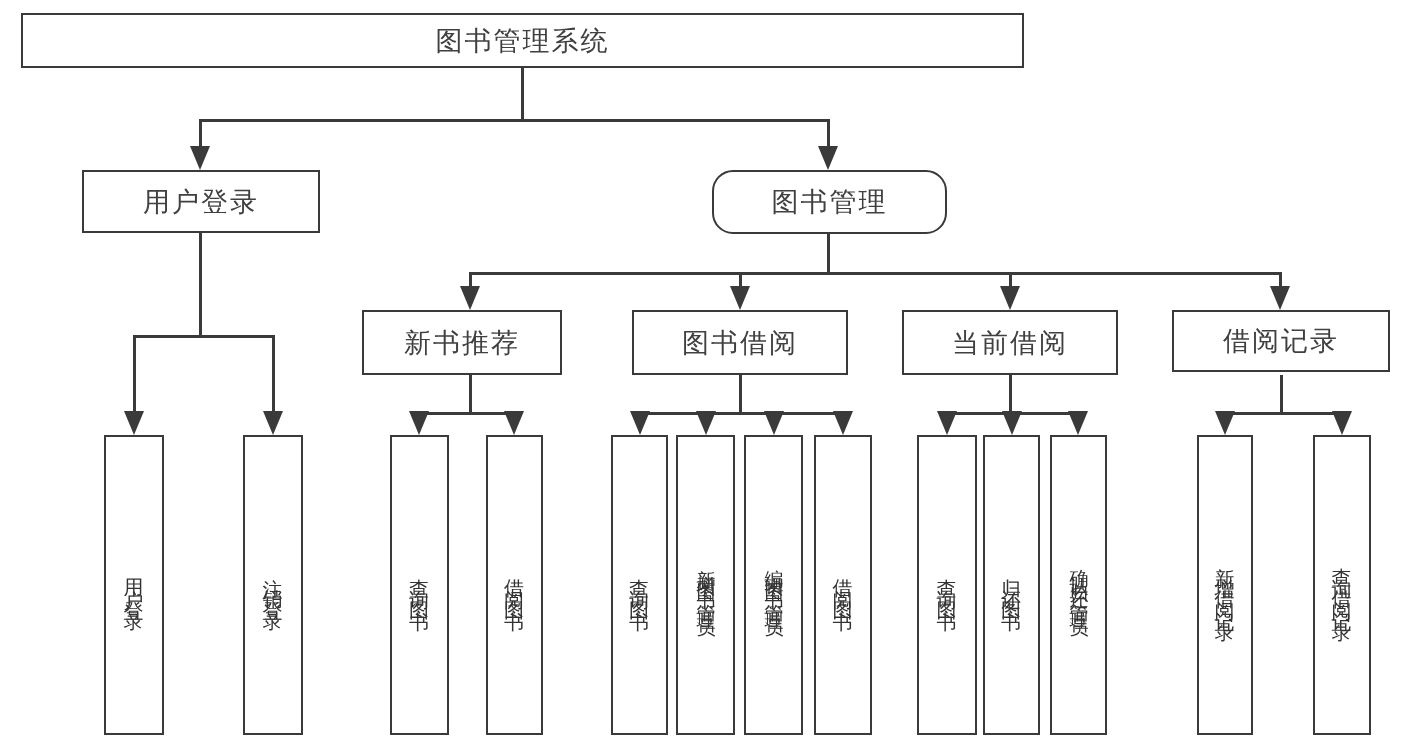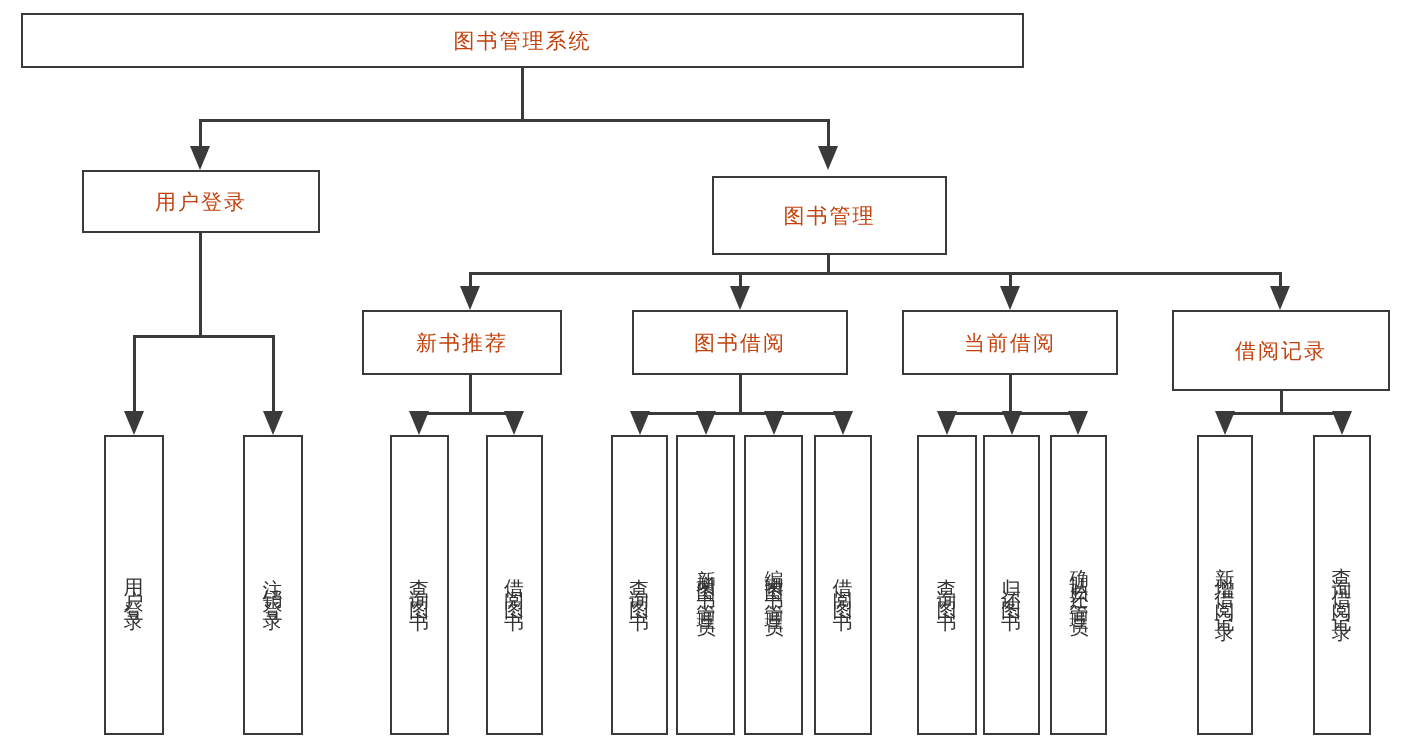--- a/index.html
+++ b/index.html
@@ -3,21 +3,21 @@
 <meta charset="utf-8">
 <style>
   html,body{margin:0;padding:0;background:#ffffff;}
   body{font-family:"Liberation Sans",sans-serif;}
   .stage{position:relative;width:1405px;height:747px;background:#ffffff;overflow:hidden;}
   .box{
     position:absolute;box-sizing:border-box;background:#ffffff;
     border:2.5px solid #3a3a3a;display:flex;align-items:center;justify-content:center;
     z-index:2;
   }
-  .hlabel{color:#c2410c;font-size:21px;letter-spacing:2px;white-space:nowrap;font-family:Liberation Mono, monospace;}
+  .hlabel{color:#404040;font-size:27px;letter-spacing:2px;white-space:nowrap;font-family:Liberation Mono, monospace;}
   .vtext{
     color:#333333;font-size:20px;letter-spacing:11px;
     writing-mode:vertical-rl;text-orientation:mixed;line-height:1.1;white-space:nowrap;
   }
   .vtext.long{font-size:19px;letter-spacing:7px;}
   .vline{position:absolute;width:2.5px;background:#3a3a3a;z-index:1;}
   .hline{position:absolute;height:2.5px;background:#3a3a3a;z-index:1;}
   .arrow{
     position:absolute;width:0;height:0;z-index:1;
     border-left:10px solid transparent;border-right:10px solid transparent;
@@ -81,34 +81,34 @@
   <div class="arrow" style="left:1215px;top:411px;"></div>
   <div class="arrow" style="left:1332px;top:411px;"></div>
 
   <div class="box" style="left:21px;top:13px;width:1003px;height:55px;">
     <span class="hlabel">图书管理系统</span>
   </div>
 
   <div class="box" style="left:82px;top:170px;width:238px;height:63px;">
     <span class="hlabel">用户登录</span>
   </div>
-  <div class="box" style="left:712px;top:176px;width:235px;height:79px;">
+  <div class="box" style="left:712px;top:170px;width:235px;height:64px;border-radius:21px;">
     <span class="hlabel">图书管理</span>
   </div>
 
   <div class="box" style="left:362px;top:310px;width:200px;height:65px;">
     <span class="hlabel">新书推荐</span>
   </div>
   <div class="box" style="left:902px;top:310px;width:216px;height:65px;">
     <span class="hlabel">当前借阅</span>
   </div>
   <div class="box" style="left:632px;top:310px;width:216px;height:65px;">
     <span class="hlabel">图书借阅</span>
   </div>
-  <div class="box" style="left:1172px;top:310px;width:218px;height:81px;">
+  <div class="box" style="left:1172px;top:310px;width:218px;height:62px;">
     <span class="hlabel">借阅记录</span>
   </div>
 
   <div class="box" style="left:104px;top:435px;width:60px;height:300px;">
     <span class="vtext">用户登录</span>
   </div>
   <div class="box" style="left:243px;top:435px;width:60px;height:300px;">
     <span class="vtext">注销登录</span>
   </div>
 

